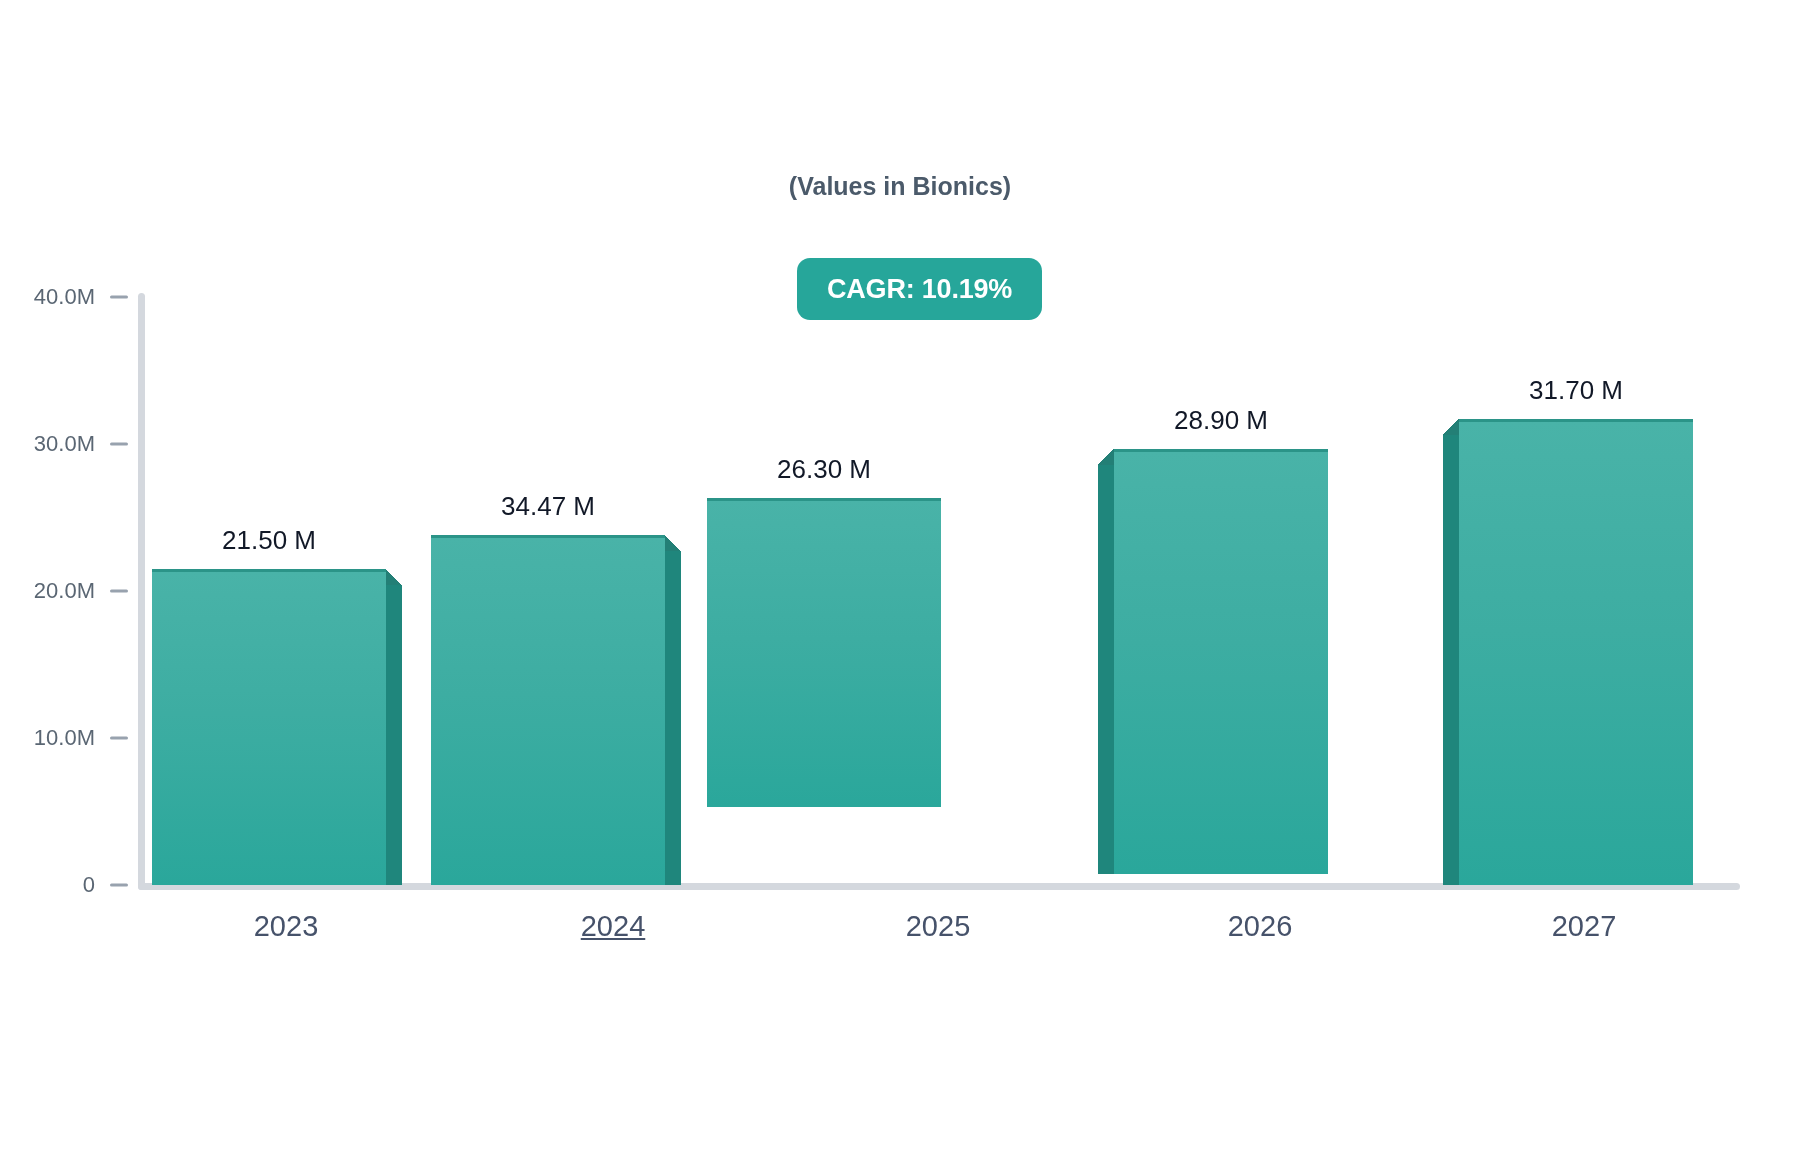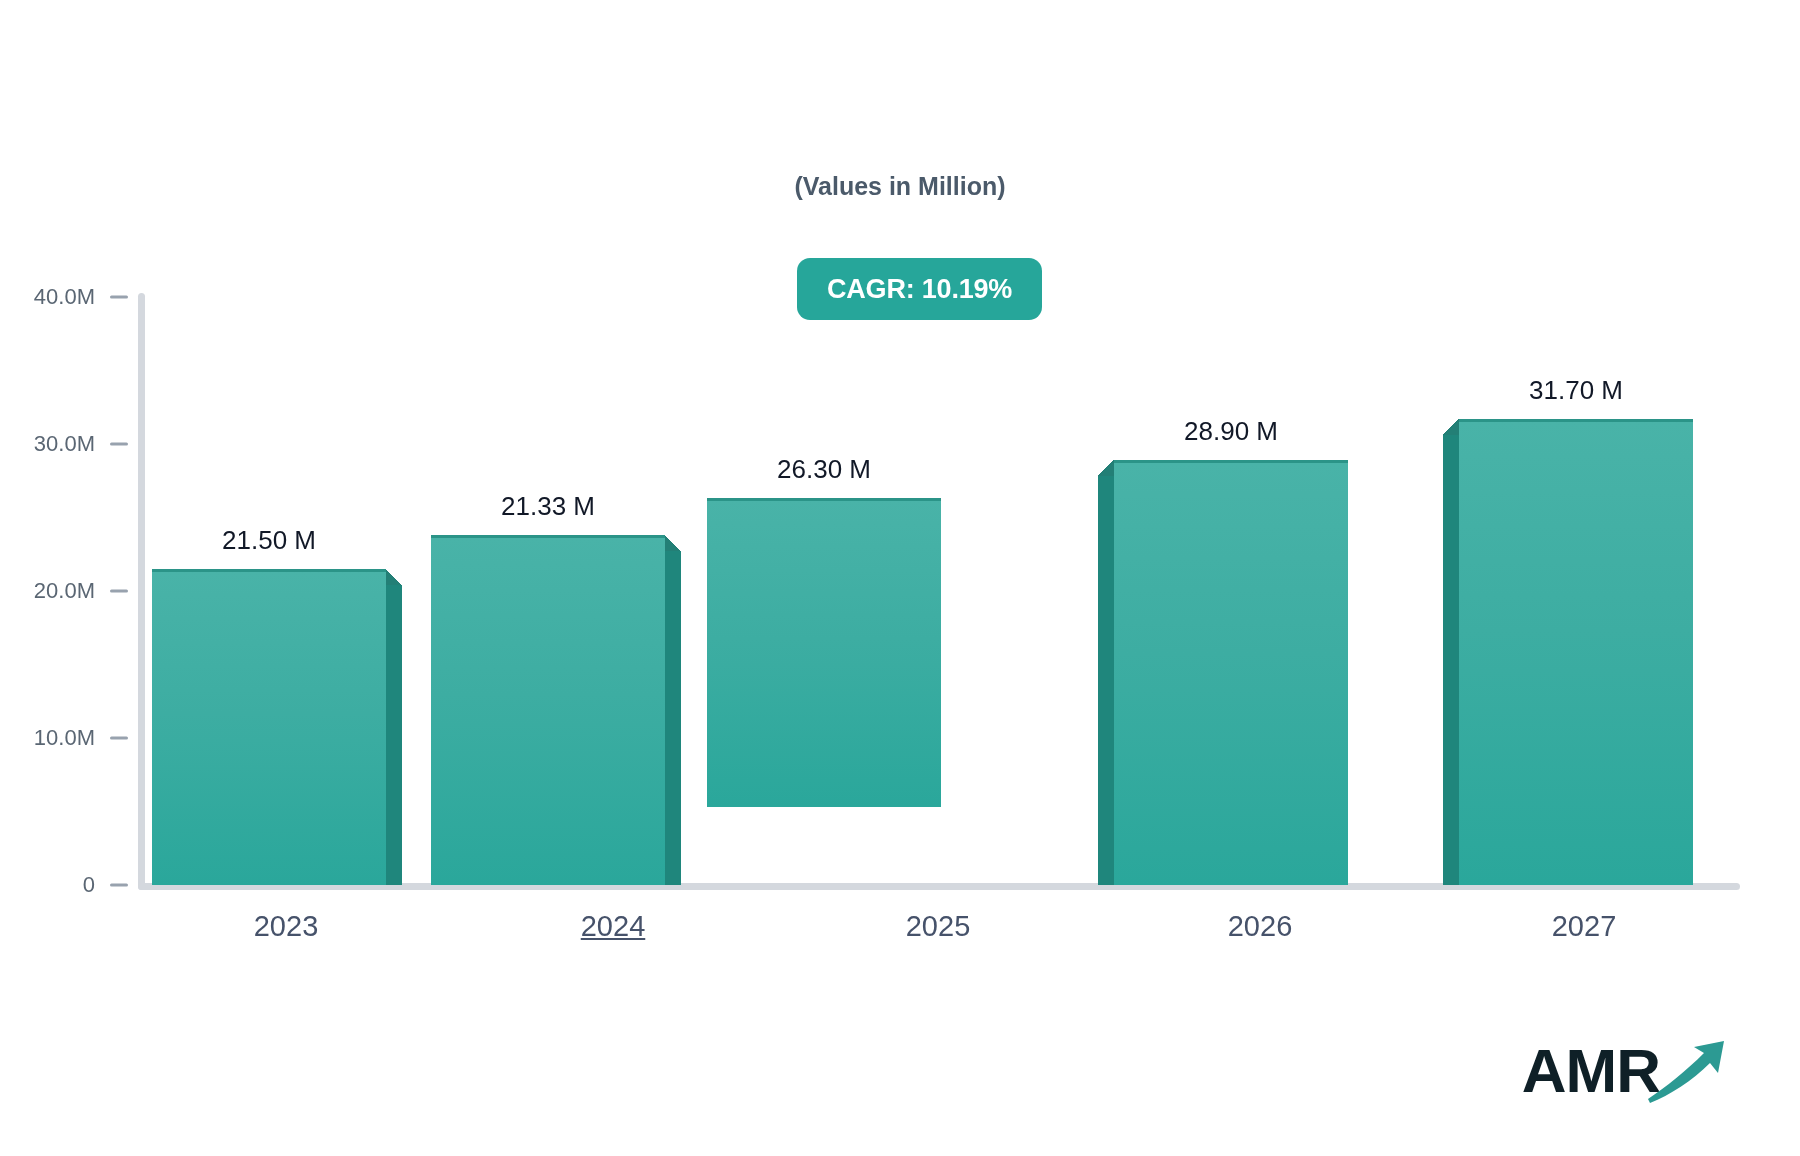--- a/index.html
+++ b/index.html
@@ -168,21 +168,21 @@
     margin-left: -16px;
     margin-top: 6px;
   }
 </style>
 </head>
 <body>
 
 <div id="page">
 
 
-  <div id="chart-subtitle">(Values in Million)</div>
+  <div id="chart-subtitle">(Values in Bionics)</div>
 
   <div id="cagr-badge">
     <span>CAGR: 10.19%</span>
   </div>
 
   <div id="plot">
 
     <div class="y-axis-line"></div>
     <div class="x-axis-line"></div>
 
@@ -205,29 +205,29 @@
       <div class="bar-side-cap right" style="top:0;"></div>
       <div class="bar-side right" style="top:16px; bottom:0;"></div>
       <div class="bar-face" style="top:0;"></div>
       <div class="bar-value-label" style="top:-44px;">21.50 M</div>
     </div>
 
     <div class="bar-group" style="left:431px; top:535px; width:234px; height:350px;">
       <div class="bar-side-cap right" style="top:0;"></div>
       <div class="bar-side right" style="top:16px; bottom:0;"></div>
       <div class="bar-face" style="top:0;"></div>
-      <div class="bar-value-label" style="top:-44px;">21.33 M</div>
+      <div class="bar-value-label" style="top:-44px;">34.47 M</div>
     </div>
 
     <div class="bar-group" style="left:707px; top:498px; width:234px; height:309px;">
       <div class="bar-face" style="top:0;"></div>
       <div class="bar-value-label" style="top:-44px;">26.30 M</div>
     </div>
 
-    <div class="bar-group" style="left:1114px; top:460px; width:234px; height:425px;">
+    <div class="bar-group" style="left:1114px; top:449px; width:214px; height:425px;">
       <div class="bar-side-cap left" style="top:0;"></div>
       <div class="bar-side left" style="top:16px; bottom:0;"></div>
       <div class="bar-face" style="top:0;"></div>
       <div class="bar-value-label" style="top:-44px;">28.90 M</div>
     </div>
 
     <div class="bar-group" style="left:1459px; top:419px; width:234px; height:466px;">
       <div class="bar-side-cap left" style="top:0;"></div>
       <div class="bar-side left" style="top:16px; bottom:0;"></div>
       <div class="bar-face" style="top:0;"></div>
@@ -235,22 +235,14 @@
     </div>
 
     <div class="x-tick-label" style="left:286px;">2023</div>
     <div class="x-tick-label" style="left:613px;text-decoration:underline;">2024</div>
     <div class="x-tick-label" style="left:938px;">2025</div>
     <div class="x-tick-label" style="left:1260px;">2026</div>
     <div class="x-tick-label" style="left:1584px;">2027</div>
 
   </div>
 
-  <div id="amr-logo">
-    <span id="amr-logo-text">AMR</span>
-    <span id="amr-logo-arrow">
-      <svg width="86" height="70" viewBox="0 0 86 70" xmlns="http://www.w3.org/2000/svg">
-        <path d="M4 62 C22 50, 42 34, 60 16 L50 10 L80 4 L74 36 L66 26 C48 44, 26 58, 6 66 Z" fill="#2c9a93"></path>
-      </svg>
-    </span>
-  </div>
 
 </div>
 
 </body></html>

